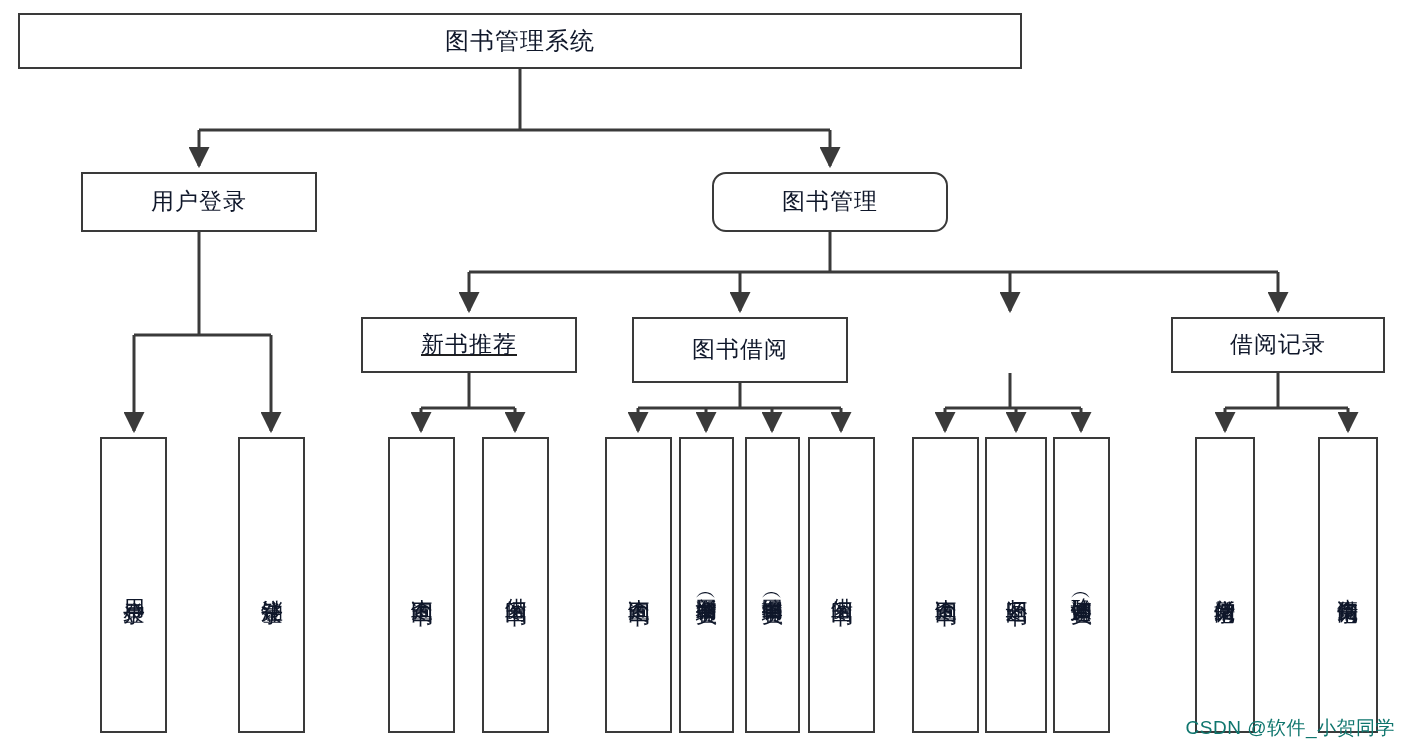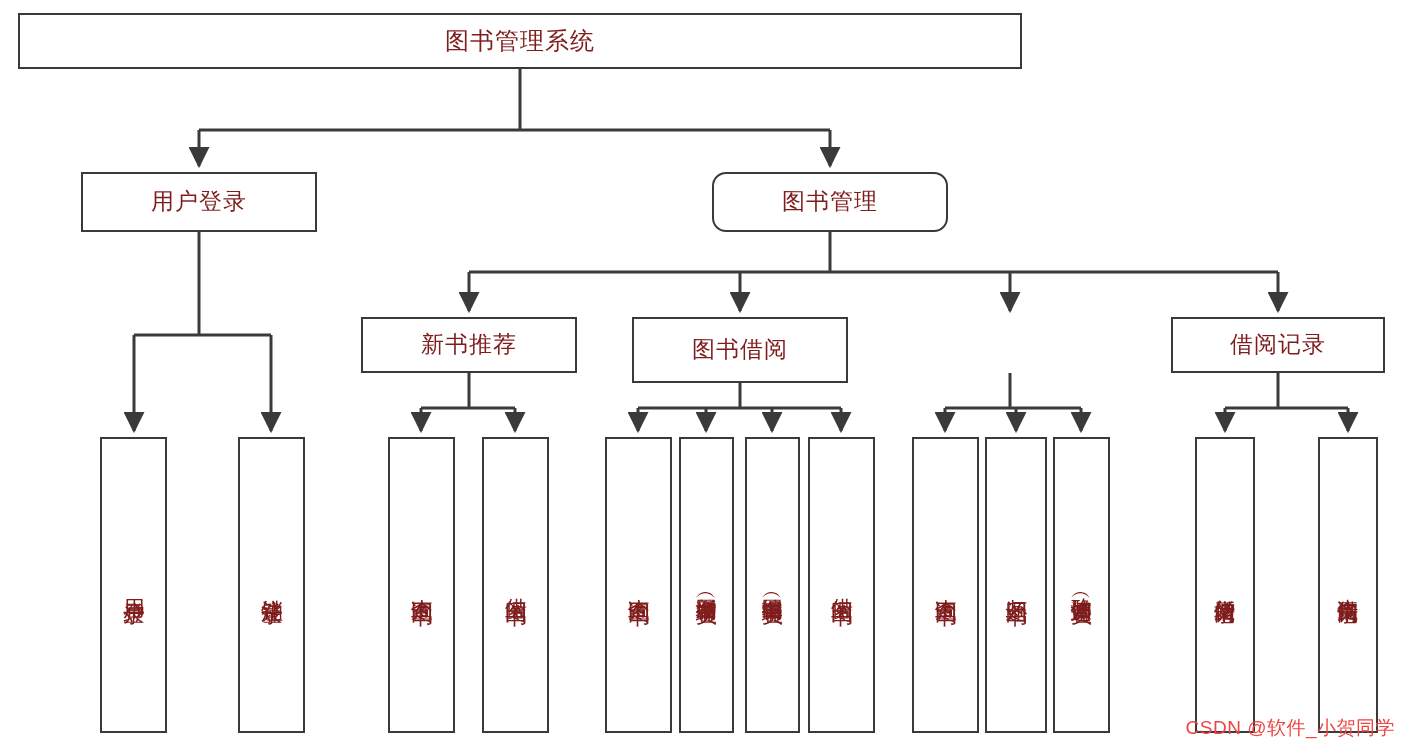--- a/index.html
+++ b/index.html
@@ -29,21 +29,21 @@
     border:2.5px solid #3a3a3a;
     display:flex;
     align-items:center;
     justify-content:center;
     text-align:center;
   }
   .node .label{
     font-size:23px;
     line-height:1.12;
     letter-spacing:1px;
-    color:#7f1d1d;
+    color:#0f172a;
     white-space:nowrap;
   }
   .node.root .label{font-size:24px;}
   .node.leaf{
     border-width:2.5px;
   }
   .node.leaf .label{
     writing-mode:vertical-rl;
     text-orientation:upright;
     font-size:22px;
@@ -54,21 +54,21 @@
   }
   .node.leaf.tall .label{
     font-size:21px;
     letter-spacing:1px;
   }
   .watermark{
     position:absolute;
     right:10px;
     bottom:6px;
     font-size:19px;
-    color:#ef4444;
+    color:#0f766e;
     letter-spacing:0.5px;
     white-space:nowrap;
     user-select:none;
   }
 </style>
 </head>
 <body>
 
 <div id="canvas">
 
@@ -129,21 +129,21 @@
     <span class="label">图书管理系统</span>
   </div>
 
   <div class="node lvl2" style="left: 81px; top: 172px; width: 236px; height: 60px;">
     <span class="label">用户登录</span>
   </div>
   <div class="node lvl2" style="left: 712px; top: 172px; width: 236px; height: 60px; border-radius: 14px;">
     <span class="label">图书管理</span>
   </div>
 
-  <div class="node lvl3" style="left: 361px; top: 317px; width: 216px; height: 56px;">
+  <div class="node lvl3" style="left: 361px; top: 317px; width: 216px; height: 56px; text-decoration: underline;">
     <span class="label">新书推荐</span>
   </div>
   <div class="node lvl3" style="left: 632px; top: 317px; width: 216px; height: 66px;">
     <span class="label">图书借阅</span>
   </div>
   <div class="node lvl3" style="left: 1171px; top: 317px; width: 214px; height: 56px;">
     <span class="label">借阅记录</span>
   </div>
 
   <div class="node leaf" style="left: 100px; top: 437px; width: 67px; height: 296px;">

